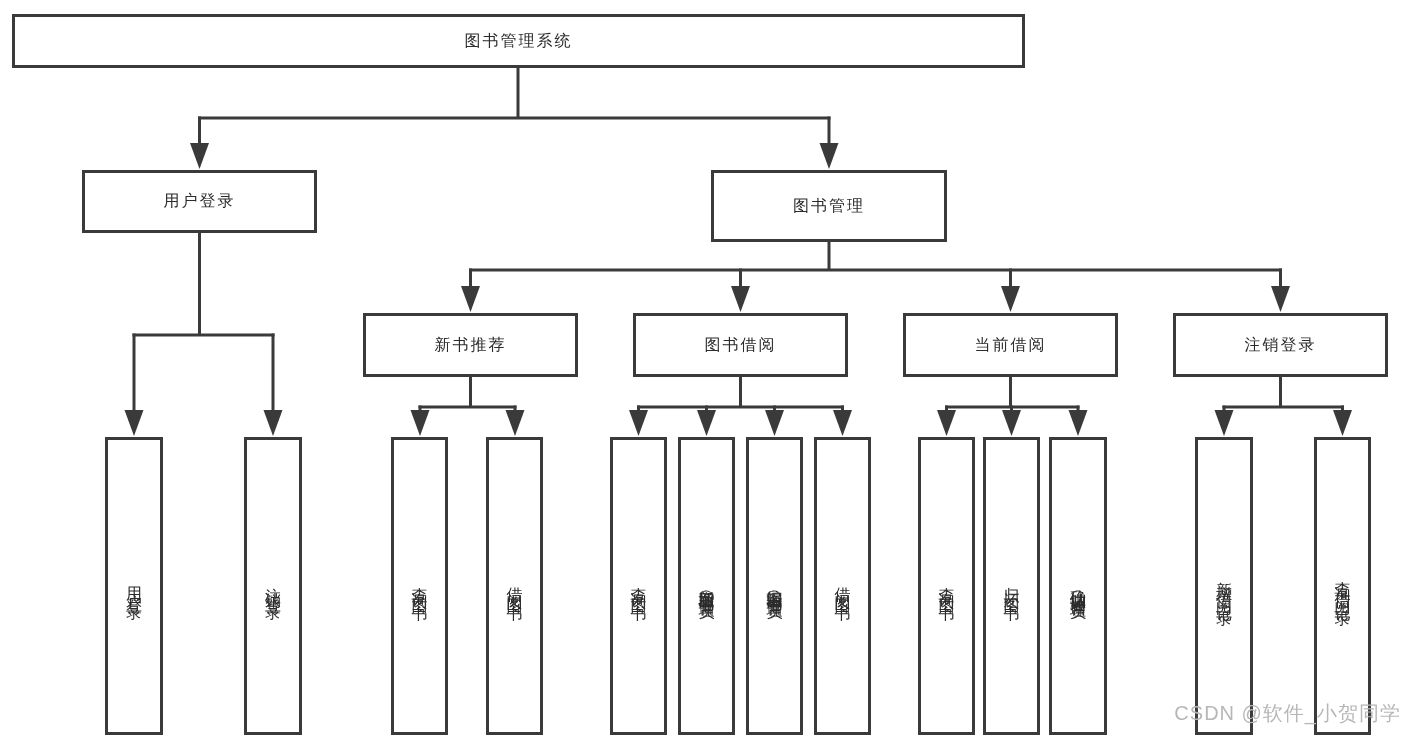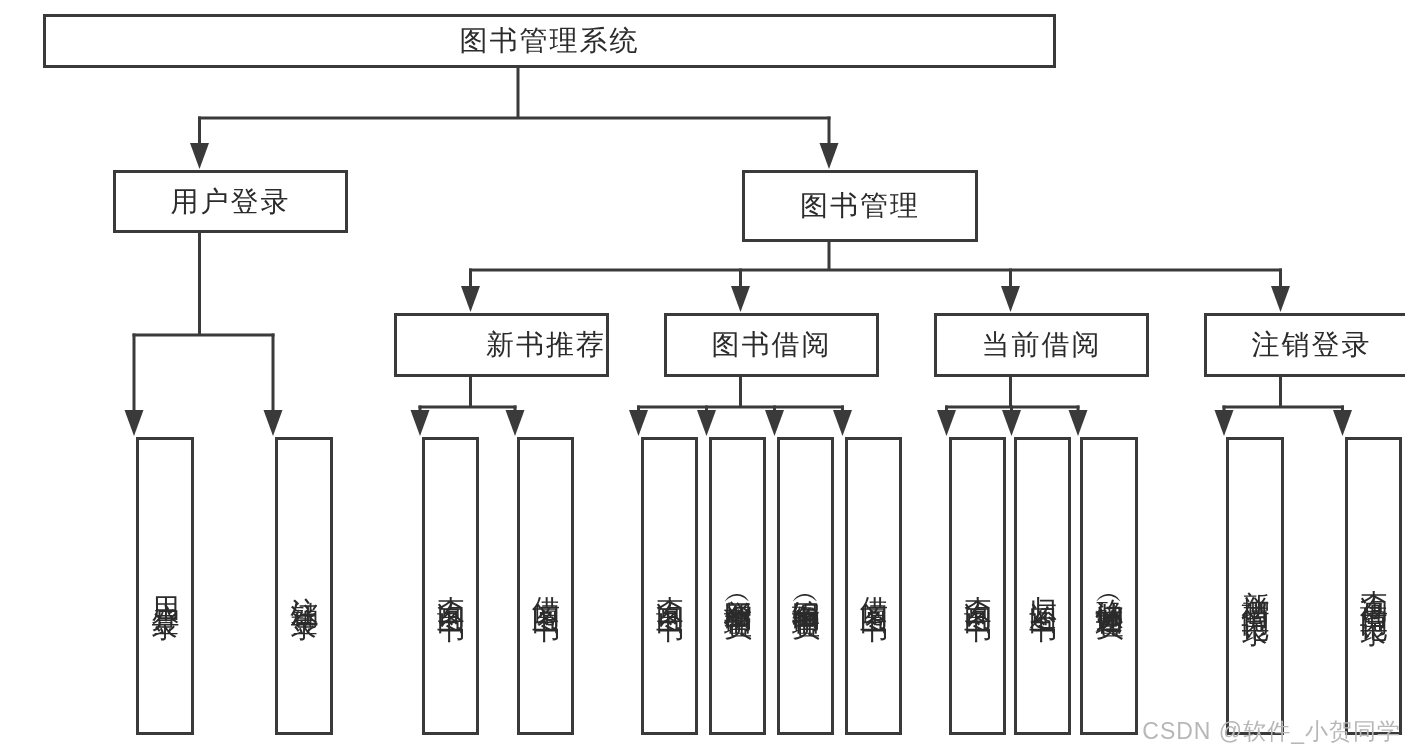--- a/index.html
+++ b/index.html
@@ -10,31 +10,31 @@
   }
   html,body{margin:0;padding:0;}
   body{background:var(--background);font-family:"Liberation Sans","DejaVu Sans",sans-serif;}
   #stage{position:relative;width:1405px;height:747px;background:var(--background);overflow:hidden;}
   #edges{position:absolute;left:0;top:0;width:1405px;height:747px;}
   .edge{stroke:var(--line);stroke-width:3;fill:none;stroke-linecap:square;}
   .arrowhead{fill:var(--line);stroke:none;}
   .node{
     position:absolute;background:var(--background);border:3px solid var(--line);
     box-sizing:border-box;display:flex;align-items:center;justify-content:center;
-    color:var(--text);font-size:28px;margin-left:31px;
+    color:var(--text);font-size:16px;
   }
   .node.h .label{letter-spacing:2px;white-space:nowrap;}
   .node.v .label{
     writing-mode:vertical-rl;text-orientation:mixed;
     letter-spacing:6px;line-height:1;white-space:nowrap;
   }
   .node.v .label.tight{letter-spacing:2px;}
   #watermark{
-    position:absolute;right:4px;bottom:0;color:var(--watermark);
-    font-size:23px;letter-spacing:1px;white-space:nowrap;
+    position:absolute;right:4px;bottom:20px;color:var(--watermark);
+    font-size:20px;letter-spacing:1px;white-space:nowrap;
   }
 </style>
 </head>
 <body>
 
 <div id="stage">
 
   <svg id="edges" viewBox="0 0 1405 747">
 
     <g>
@@ -108,21 +108,21 @@
     <span class="label">图书管理系统</span>
   </div>
 
   <div class="node h" style="left:82px;top:170px;width:235px;height:63px;">
     <span class="label">用户登录</span>
   </div>
   <div class="node h" style="left:711px;top:170px;width:236px;height:72px;">
     <span class="label">图书管理</span>
   </div>
 
-  <div class="node h" style="left:363px;top:313px;width:215px;height:64px;justify-content:flex-end;">
+  <div class="node h" style="left:363px;top:313px;width:215px;height:64px;">
     <span class="label">新书推荐</span>
   </div>
   <div class="node h" style="left:633px;top:313px;width:215px;height:64px;align-items:center;">
     <span class="label">图书借阅</span>
   </div>
   <div class="node h" style="left:903px;top:313px;width:215px;height:64px;">
     <span class="label">当前借阅</span>
   </div>
   <div class="node h" style="left:1173px;top:313px;width:215px;height:64px;">
     <span class="label">注销登录</span>

